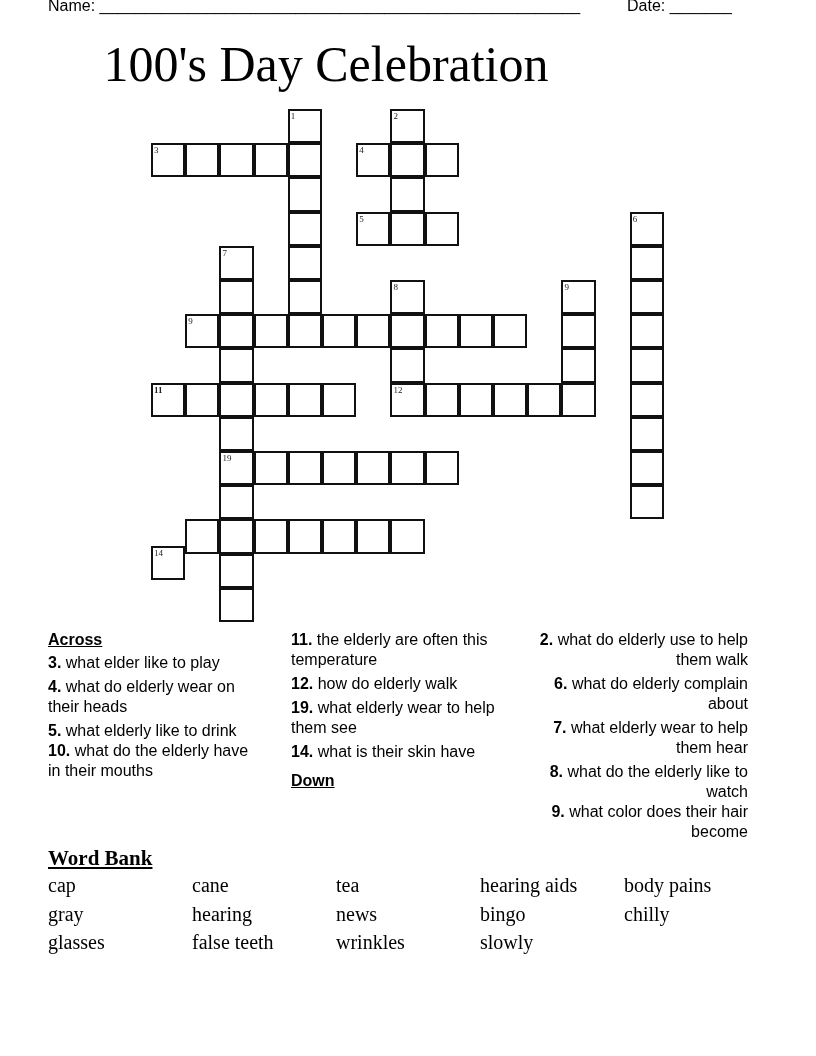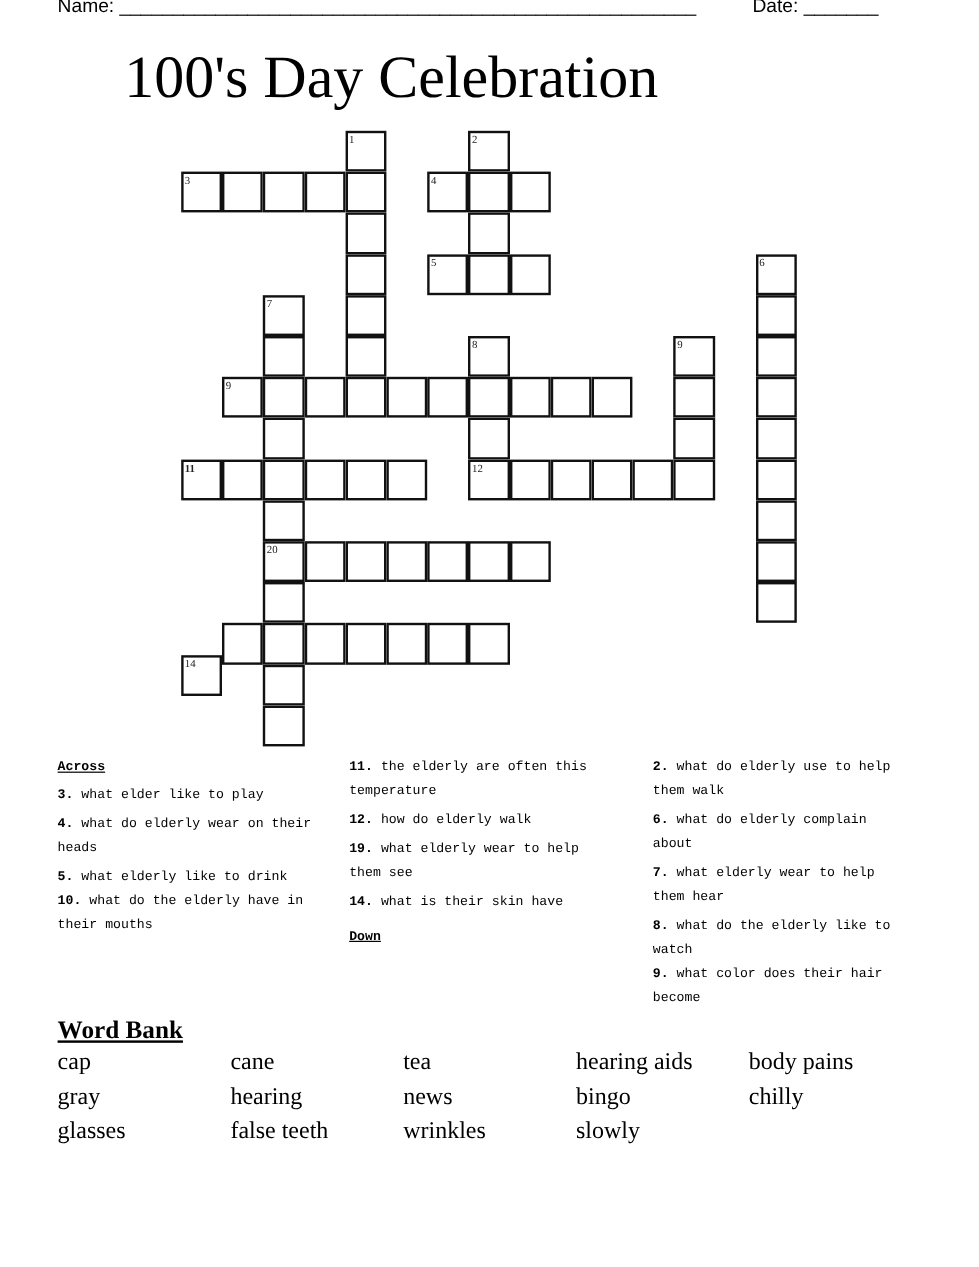--- a/index.html
+++ b/index.html
@@ -4,21 +4,21 @@
 <style>
   html, body { margin:0; padding:0; background:#fff; }
   body { width:816px; height:1056px; position:relative; overflow:hidden; color:#000; }
   .hdr { position:absolute; top:-3px; font-family:"Liberation Sans", sans-serif; font-size:16px; }
   .title { position:absolute; top:34px; left:0; width:652px; text-align:center;
            font-family:"Liberation Serif", serif; font-size:50px; line-height:60px; }
   #grid { position:absolute; left:0; top:0; }
   .cell { position:absolute; width:34.2px; height:34.2px; box-sizing:border-box;
           border:2px solid #111; background:#fff; margin-left:-1px; margin-top:-1px; }
   .num { position:absolute; left:1px; top:0px; font-family:"Liberation Serif", serif; font-size:9px; line-height:10px; color:#222; }
-  .clues { position:absolute; top:630px; font-family:Liberation Mono, monospace; font-size:11px; line-height:20px; }
+  .clues { position:absolute; top:630px; font-family:Liberation Sans, sans-serif; font-size:16px; line-height:20px; }
   .clue { margin-bottom:4px; }
   .clue b { font-weight:bold; }
   .sechead { font-weight:bold; text-decoration:underline; margin-bottom:3px; }
   .wb-title { position:absolute; left:48px; top:846px; font-family:"Liberation Serif", serif; font-size:21px;
               font-weight:bold; text-decoration:underline; }
   .wb { position:absolute; left:48px; top:874px; width:720px; display:grid;
         grid-template-columns:144px 144px 144px 144px 144px; row-gap:6px;
         font-family:"Liberation Serif", serif; font-size:20px; line-height:22.5px; }
 </style>
 </head>
@@ -72,21 +72,21 @@
     <div class="cell" style="left: 630.8px; top: 486.2px;"></div>
     <div class="cell" style="left: 220.4px; top: 246.8px;">
       <span class="num">7</span>
     </div>
     <div class="cell" style="left: 220.4px; top: 281px;"></div>
     <div class="cell" style="left: 220.4px; top: 315.2px;"></div>
     <div class="cell" style="left: 220.4px; top: 349.4px;"></div>
     <div class="cell" style="left: 220.4px; top: 383.6px;"></div>
     <div class="cell" style="left: 220.4px; top: 417.8px;"></div>
     <div class="cell" style="left: 220.4px; top: 452px;">
-      <span class="num">20</span>
+      <span class="num">19</span>
     </div>
     <div class="cell" style="left: 220.4px; top: 486.2px;"></div>
     <div class="cell" style="left: 220.4px; top: 520.4px;"></div>
     <div class="cell" style="left: 220.4px; top: 554.6px;"></div>
     <div class="cell" style="left: 220.4px; top: 588.8px;"></div>
     <div class="cell" style="left: 391.4px; top: 281px;">
       <span class="num">8</span>
     </div>
     <div class="cell" style="left: 391.4px; top: 315.2px;"></div>
     <div class="cell" style="left: 391.4px; top: 349.4px;"></div>
@@ -145,21 +145,21 @@
 </div>
 
 <div class="clues" style="left:291px; width:220px;">
   <div class="clue"><b>11.</b><span> the elderly are often this temperature</span></div>
   <div class="clue"><b>12.</b><span> how do elderly walk</span></div>
   <div class="clue"><b>19.</b><span> what elderly wear to help them see</span></div>
   <div class="clue" style="margin-bottom:9px"><b>14.</b><span> what is their skin have</span></div>
   <div class="sechead">Down</div>
 </div>
 
-<div class="clues" style="left:544px; width:215px;">
+<div class="clues" style="left:533px; width:215px;text-align:right;">
   <div class="clue"><b>2.</b><span> what do elderly use to help them walk</span></div>
   <div class="clue"><b>6.</b><span> what do elderly complain about</span></div>
   <div class="clue"><b>7.</b><span> what elderly wear to help them hear</span></div>
   <div class="clue" style="margin-bottom:0"><b>8.</b><span> what do the elderly like to watch</span></div>
   <div class="clue"><b>9.</b><span> what color does their hair become</span></div>
 </div>
 
 <div class="wb-title">Word Bank</div>
 <div class="wb">
   <span>cap</span>

